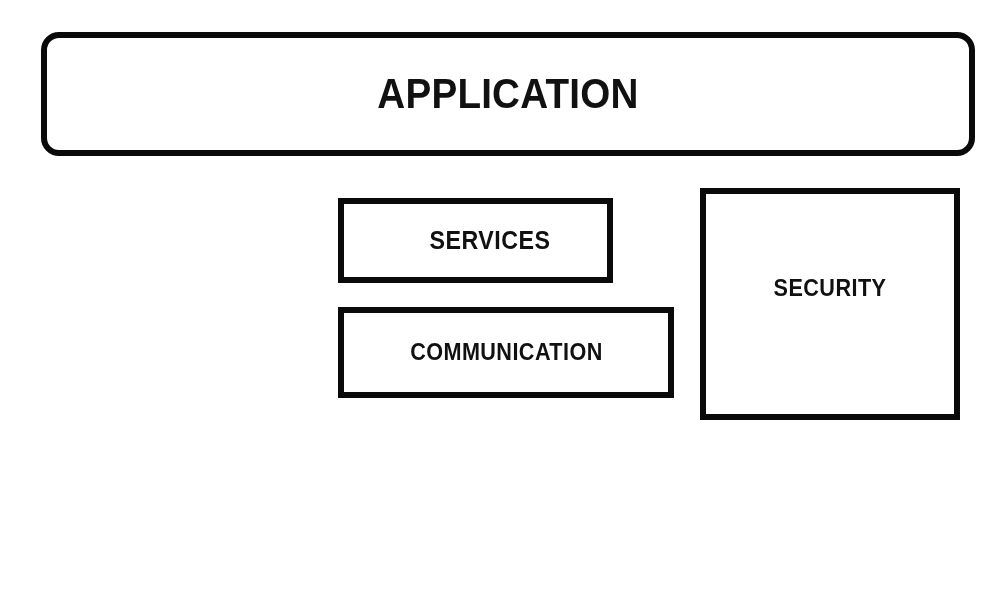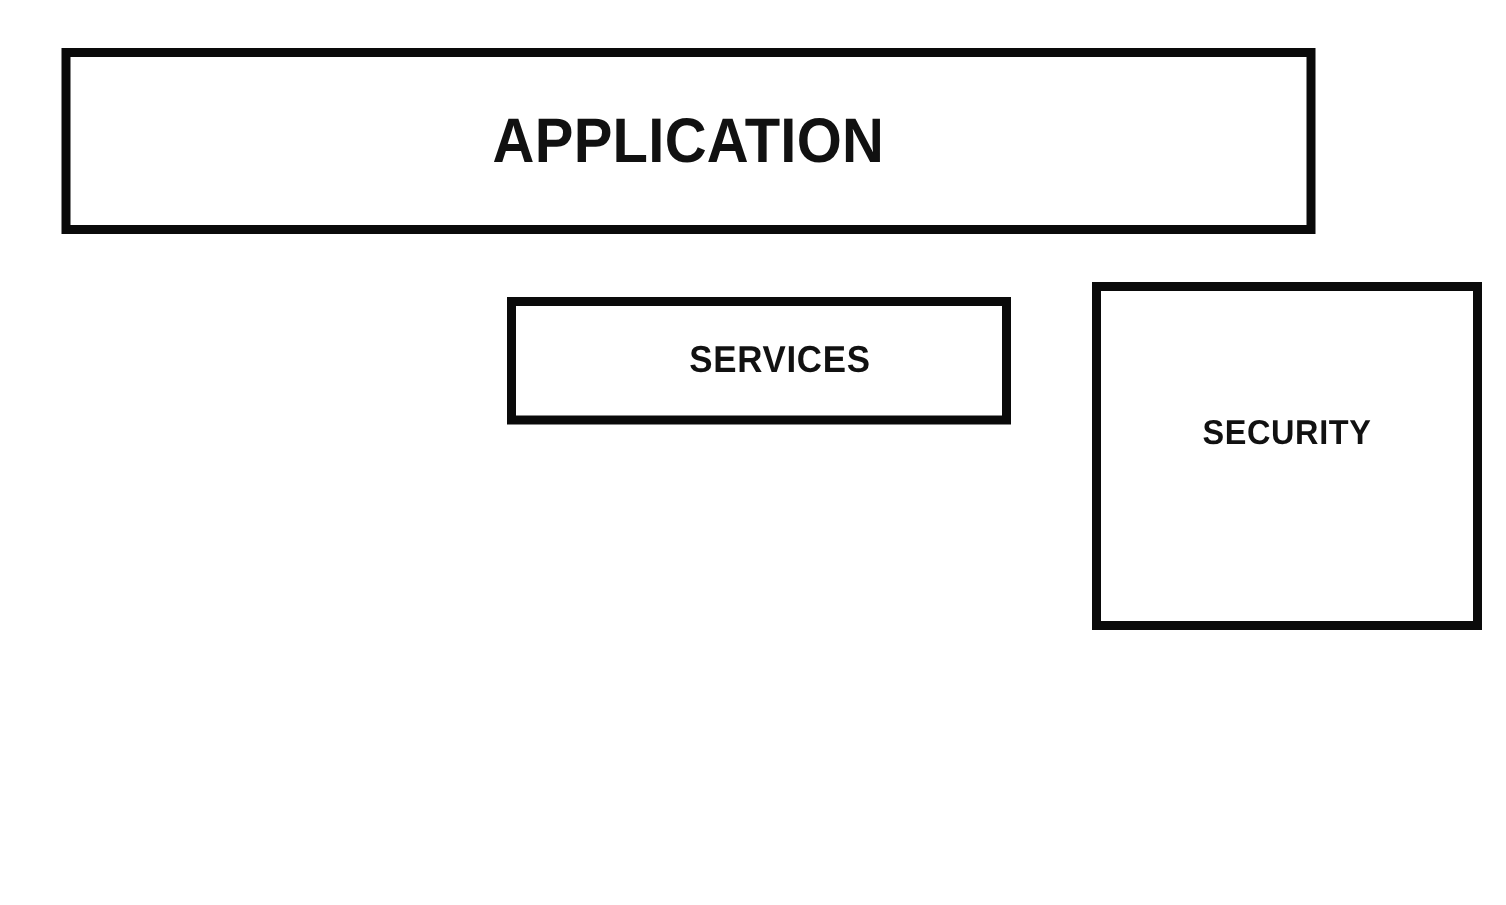--- a/index.html
+++ b/index.html
@@ -39,23 +39,24 @@
     white-space: nowrap;
     letter-spacing: 0.02em;
     line-height: 1;
     -webkit-font-smoothing: antialiased;
   }
 
   
   #box-application {
     left: 41px;
     top: 32px;
-    width: 836px;
+    width: 934px;
     height: 124px;
     border-width: 6px;
+    border-radius: 18px;
   }
   #box-application .box-label {
     font-size: 42px;
     letter-spacing: 0.005em;
     transform: scaleX(0.92);
   }
 
   
   #box-management {
     left: 50px;
@@ -66,21 +67,21 @@
   }
   #box-management .box-label {
     font-size: 23px;
     transform: scaleX(0.94);
   }
 
   
   #box-services {
     left: 338px;
     top: 198px;
-    width: 336px;
+    width: 275px;
     height: 85px;
     border-width: 6px;
     padding-left: 28px;
   }
   #box-services .box-label {
     font-size: 25px;
     transform: scaleX(0.93);
   }
 
   
@@ -97,21 +98,20 @@
   }
 
   
   #box-security {
     left: 700px;
     top: 188px;
     width: 260px;
     height: 232px;
     border-width: 6px;
     align-items: flex-start;
-    margin-left: 28px;
   }
   #box-security .box-label {
     font-size: 23px;
     margin-top: 83px;
     transform: scaleX(0.94);
   }
 
   
   #box-device {
     left: 33px;
@@ -133,19 +133,22 @@
 
   <div class="layer-box" id="box-application">
     <span class="box-label">APPLICATION</span>
   </div>
 
 
   <div class="layer-box" id="box-services">
     <span class="box-label">SERVICES</span>
   </div>
 
+  <div class="layer-box" id="box-communication">
+    <span class="box-label">COMMUNICATION</span>
+  </div>
 
   <div class="layer-box" id="box-security">
     <span class="box-label">SECURITY</span>
   </div>
 
 
 </div>
 
 </body></html>

